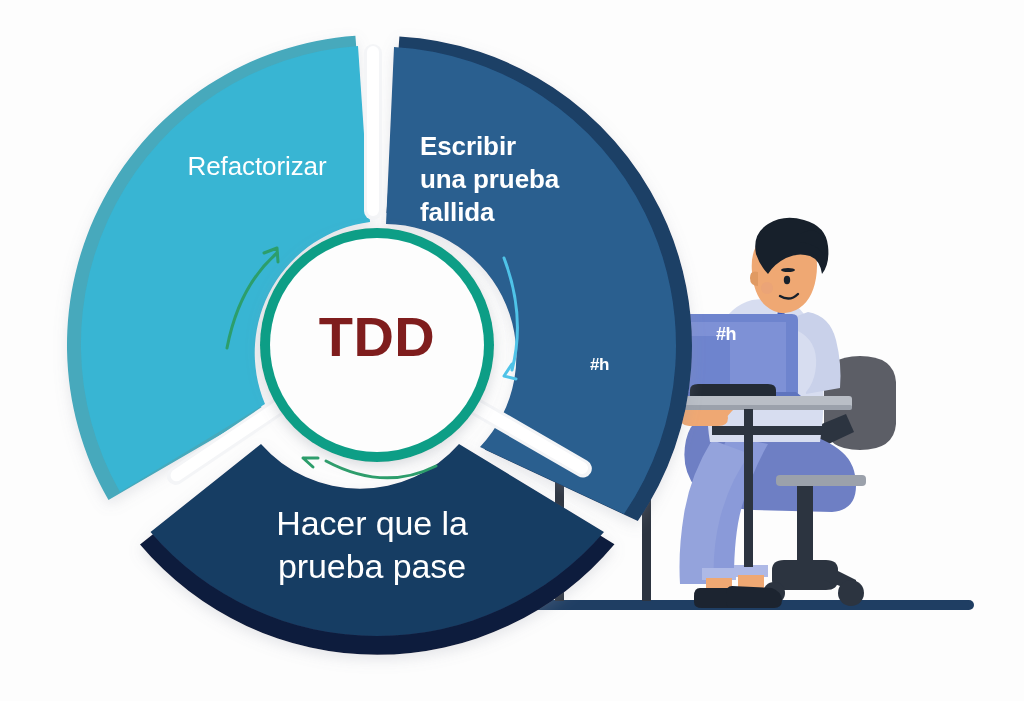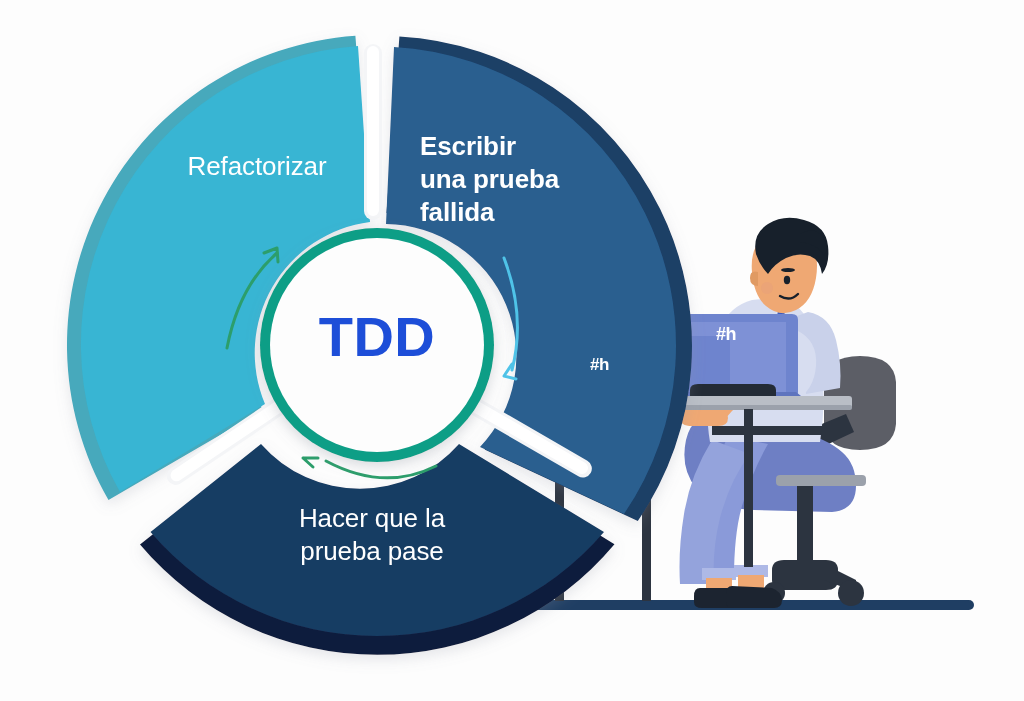--- a/index.html
+++ b/index.html
@@ -50,33 +50,33 @@
     top: 130px;
     width: 230px;
     font-size: 26px;
     text-align: left;
     font-weight: bold;
   }
   #label-hacer {
     left: 200px;
     top: 502px;
     width: 320px;
-    font-size: 26px;
+    font-size: 34px;
     text-align: center;
   }
   
   #hub-text {
     position: absolute;
     left: 258px;
     top: 304px;
     width: 214px;
     text-align: center;
     font-size: 56px;
     font-weight: 700;
-    color: #1d4ed8;
+    color: #7f1d1d;
     letter-spacing: 0.5px;
     font-family: "Liberation Sans", sans-serif;
   }
   
   #brand {
     position: absolute;
     left: 838px;
     top: 630px;
     font-size: 35px;
     font-weight: 700;

